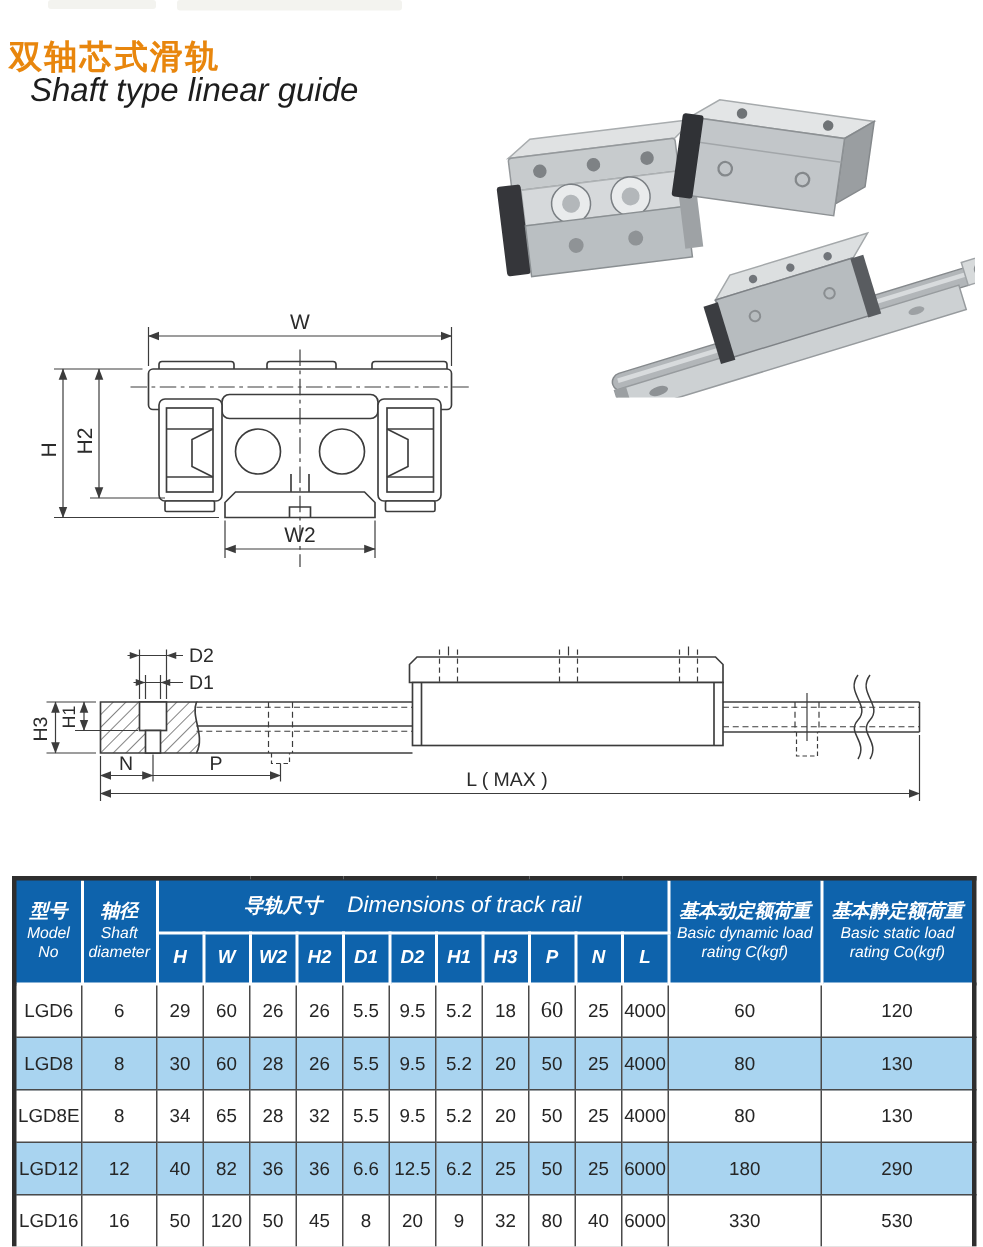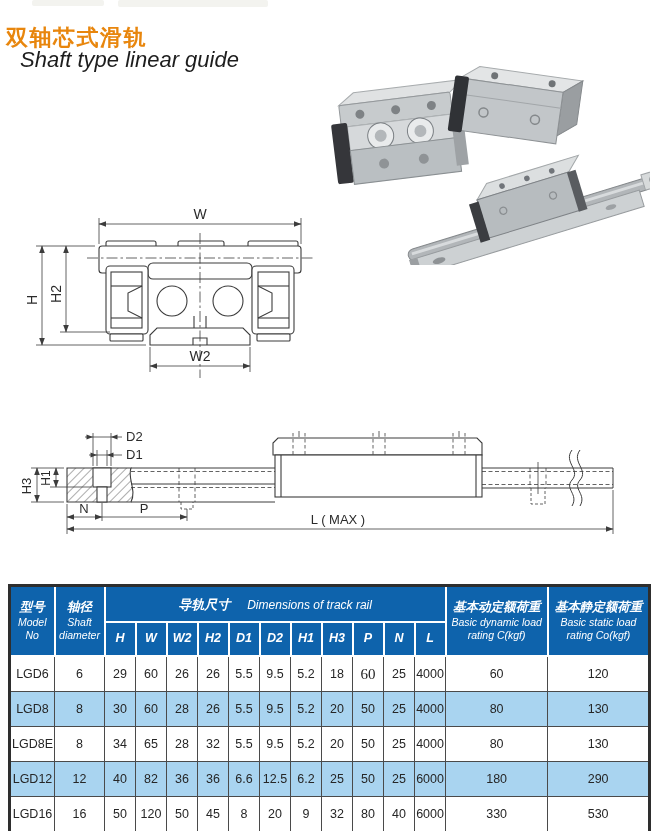--- a/index.html
+++ b/index.html
@@ -13,21 +13,21 @@
   svg text{font-family:"Liberation Sans",sans-serif;fill:#2b2b2b;}
   
   table.spec{position:absolute;left:8px;top:584px;width:640px;table-layout:fixed;
              border-collapse:collapse;border:3px solid #2e2e2e;}
   table.spec th{background:var(--header-bg,#0e63ac);color:#fff;border:2px solid #fff;
                 padding:1px 0;text-align:center;vertical-align:middle;line-height:1.25;font-style:italic;}
   table.spec th .cn{font-size:12.5px;font-weight:bold;display:block;}
   table.spec th .en{font-size:10.5px;font-weight:normal;display:block;}
   table.spec th.group{height:32px;}
   table.spec th.group .cn{display:inline;font-size:13px;text-align:center;}
-  table.spec th.group .en{display:inline;font-size:12px;margin-left:17px;}
+  table.spec th.group .en{display:inline;font-size:15px;margin-left:17px;}
   table.spec th.dim{font-size:12.5px;font-weight:bold;height:30px;}
   table.spec td{border:1px solid #4a4a4a;font-size:12.5px;color:#262626;text-align:center;
                 vertical-align:middle;height:32px;background:#fff;}
   table.spec tr.alt td{background:var(--row-alt-bg,#a9d4f0);}
   table.spec td.serif{font-family:"Liberation Serif",serif;font-size:15px;}
 </style>
 </head>
 <body>
 
 <div class="page">

